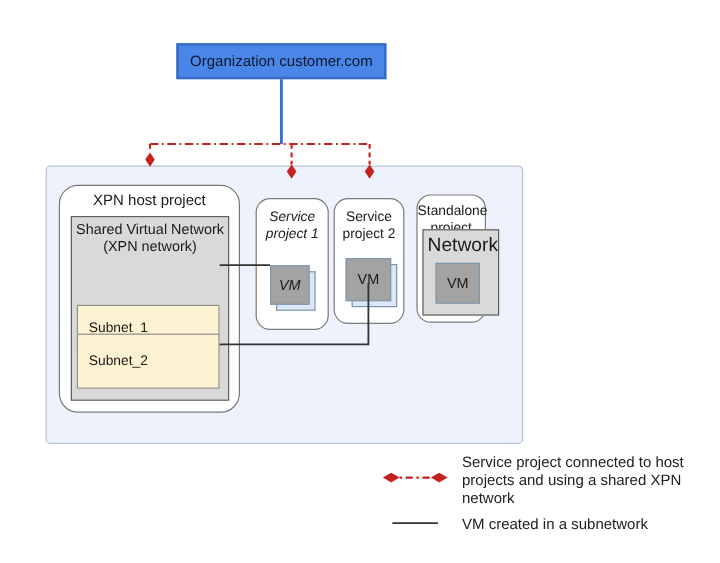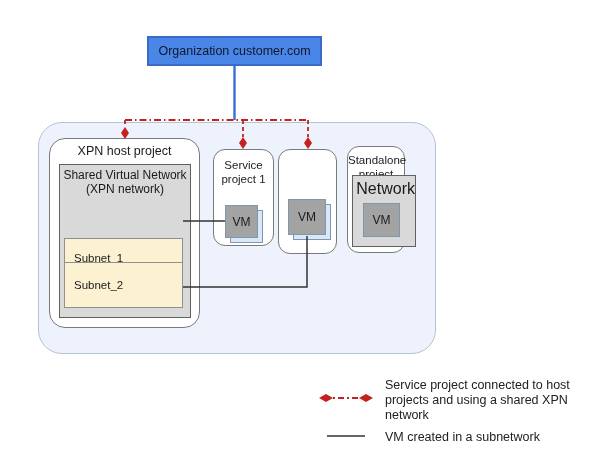--- a/index.html
+++ b/index.html
@@ -13,22 +13,22 @@
   
   .org-box{
     left:147px;top:36px;width:175px;height:30px;
     background:#4a86e8;border:2px solid #3a6bc4;
     color:#0f172a;font-size:12.5px;
     display:flex;align-items:center;justify-content:center;
   }
 
   
   .outer{
-    left:38px;top:122px;width:398px;height:232px;
-    background:#edf2fc;border:1.5px solid #b6c2d6;border-radius:24px;
+    left:38px;top:138px;width:398px;height:232px;
+    background:#edf2fc;border:1.5px solid #b6c2d6;border-radius:4px;
   }
 
   
   .host{
     left:10px;top:15px;width:151px;height:190px;
     background:#ffffff;border:1.5px solid #7a7a7a;border-radius:16px;
   }
   .host-title{position:absolute;left:0;top:5px;width:100%;text-align:center;font-size:12.5px;}
   .svn{
     position:absolute;left:9px;top:25px;width:132px;height:154px;
@@ -41,21 +41,21 @@
     display:flex;align-items:center;padding-left:9px;font-size:11.5px;
   }
   .subnet1{top:33px;height:40px;margin-top:40px;}
   .subnet2{top:97px;height:46px;}
 
   
   .proj{
     background:#ffffff;border:1.5px solid #7a7a7a;border-radius:12px;
   }
   .proj-title{position:absolute;left:0;top:8px;width:100%;text-align:center;font-size:11.5px;line-height:14px;}
-  .sp1{left:174px;top:26px;width:61px;height:97px;}
+  .sp1{left:174px;top:26px;width:61px;height:110px;font-style:italic;}
   .sp2{left:239px;top:26px;width:59px;height:105px;}
   .standalone{left:308px;top:23px;width:58px;height:107px;}
   .standalone .proj-title{top:6px;}
 
   .net{
     position:absolute;left:4px;top:28px;width:64px;height:72px;
     background:#d9d9d9;border:1.5px solid #606060;
   }
   .net-title{position:absolute;left:0;top:4px;width:100%;text-align:right;font-size:16px;}
 
@@ -102,20 +102,21 @@
       </div>
     </div>
 
     <div class="abs proj sp1">
       <div class="proj-title">Service project 1</div>
       <div class="vm-back"></div>
       <div class="vm vm-front">VM</div>
     </div>
 
     <div class="abs proj sp2">
+      <div class="proj-title">Service project 2</div>
       <div class="vm-back"></div>
       <div class="vm vm-front">VM</div>
     </div>
 
     <div class="abs proj standalone">
       <div class="proj-title">Standalone project</div>
       <div class="net">
         <div class="net-title">Network</div>
         <div class="vm vm-single">VM</div>
       </div>

